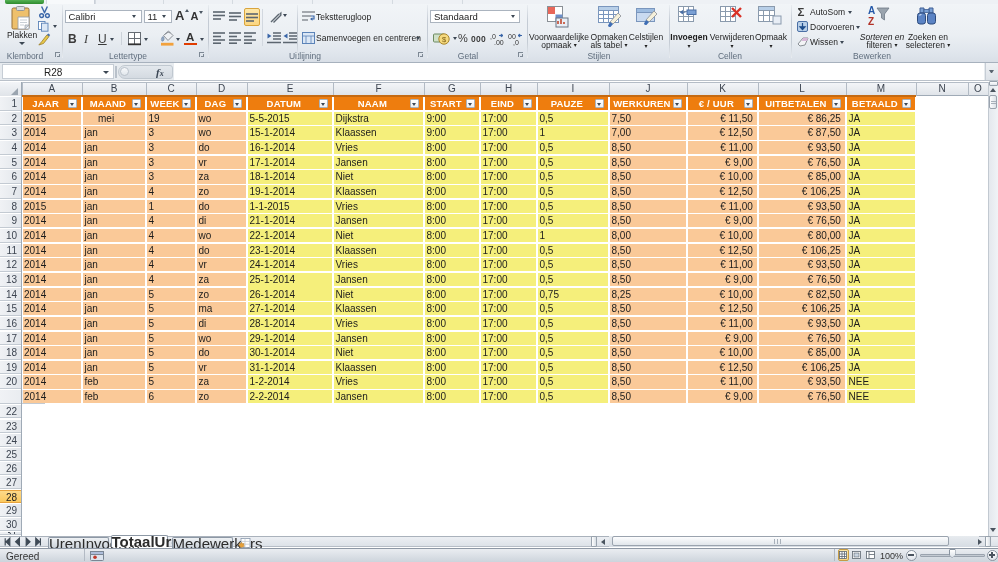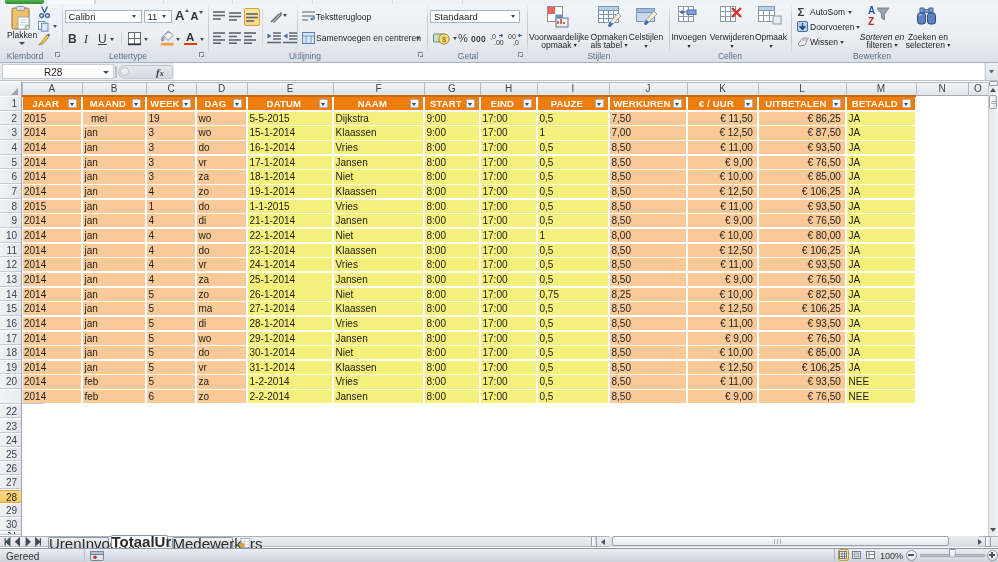--- a/index.html
+++ b/index.html
@@ -215,21 +215,21 @@
 <path d="M10 14 L13 16 L10.5 19 Q8.5 19.5 8 17.5 Z" fill="#3f6eb5"></path>
 </svg>
 <div class="btc" style="left:615px;top:31.5px;width:62px;">Celstijlen</div>
 <div class="btc" style="left:615px;top:39.8px;width:62px;"><span style="font-size:6px;">▾</span></div>
 <svg style="left:678px;top:6px;" width="22" height="21" viewBox="0 0 22 21">
 <rect x="0.5" y="0.5" width="15" height="15" fill="#fff" stroke="#8a9aad"></rect>
 <path d="M0.5 5.5h15M0.5 10.5h15M5.5 0.5v15M10.5 0.5v15" stroke="#8a9aad"></path>
 <rect x="9" y="4" width="9" height="4.5" fill="#7aa0d4" stroke="#4a6fa5"></rect>
 <path d="M7.5 6.2h-5M2.5 6.2l2-1.6v3.2z" stroke="#4a6fa5" fill="#4a6fa5" stroke-width="1"></path>
 </svg>
-<div class="btc" style="left:658px;top:31.5px;width:62px;">Invoegen</div>
+<div class="btc" style="left:658px;top:31.5px;width:62px;font-weight:bold;">Invoegen</div>
 <div class="btc" style="left:658px;top:39.8px;width:62px;"><span style="font-size:6px;">▾</span></div>
 <svg style="left:720px;top:6px;" width="24" height="21" viewBox="0 0 24 21">
 <rect x="0.5" y="0.5" width="15" height="15" fill="#fff" stroke="#8a9aad"></rect>
 <path d="M0.5 5.5h15M0.5 10.5h15M5.5 0.5v15M10.5 0.5v15" stroke="#8a9aad"></path>
 <path d="M12 2 L21 11 M21 2 L12 11" stroke="#d93025" stroke-width="2.4"></path>
 </svg>
 <div class="btc" style="left:700px;top:31.5px;width:64px;">Verwijderen</div>
 <div class="btc" style="left:700px;top:39.8px;width:64px;"><span style="font-size:6px;">▾</span></div>
 <svg style="left:758px;top:6px;" width="23" height="21" viewBox="0 0 23 21">
 <rect x="0.5" y="0.5" width="16" height="15" fill="#fff" stroke="#8a9aad"></rect>
@@ -368,21 +368,21 @@
 <div class="fb" style="left:594.8px;top:98.8px;"></div>
 <div class="hc" style="left:610.0px;top:97.0px;width:75.8px;height:13.3px;line-height:13.3px;padding-right:12px;">WERKUREN</div>
 <div class="fb" style="left:672.8px;top:98.8px;"></div>
 <div class="hc" style="left:688.0px;top:97.0px;width:68.8px;height:13.3px;line-height:13.3px;padding-right:12px;">€ / UUR</div>
 <div class="fb" style="left:743.8px;top:98.8px;"></div>
 <div class="hc" style="left:759.0px;top:97.0px;width:85.8px;height:13.3px;line-height:13.3px;padding-right:12px;">UITBETALEN</div>
 <div class="fb" style="left:831.8px;top:98.8px;"></div>
 <div class="hc" style="left:847.0px;top:97.0px;width:67.8px;height:13.3px;line-height:13.3px;padding-right:12px;">BETAALD</div>
 <div class="fb" style="left:901.8px;top:98.8px;"></div>
 <div class="dc" style="left:22.5px;top:111.7px;width:58.3px;height:13.3px;line-height:13.3px;background:#fac998;text-align:left;padding-left:1.5px;">2015</div>
-<div class="dc" style="left:83.0px;top:111.7px;width:61.8px;height:13.3px;line-height:13.3px;background:#fac998;text-align:left;padding-left:8px;">mei</div>
+<div class="dc" style="left:83.0px;top:111.7px;width:61.8px;height:13.3px;line-height:13.3px;background:#fac998;text-align:left;padding-left:15px;">mei</div>
 <div class="dc" style="left:147.0px;top:111.7px;width:47.8px;height:13.3px;line-height:13.3px;background:#fac998;text-align:left;padding-left:1.5px;">19</div>
 <div class="dc" style="left:197.0px;top:111.7px;width:48.8px;height:13.3px;line-height:13.3px;background:#fac998;text-align:left;padding-left:1.5px;">wo</div>
 <div class="dc" style="left:248.0px;top:111.7px;width:83.8px;height:13.3px;line-height:13.3px;background:#f5ef7b;text-align:left;padding-left:1.5px;">5-5-2015</div>
 <div class="dc" style="left:334.0px;top:111.7px;width:88.8px;height:13.3px;line-height:13.3px;background:#f5ef7b;text-align:left;padding-left:1.5px;">Dijkstra</div>
 <div class="dc" style="left:425.0px;top:111.7px;width:53.8px;height:13.3px;line-height:13.3px;background:#f5ef7b;text-align:left;padding-left:1.5px;">9:00</div>
 <div class="dc" style="left:481.0px;top:111.7px;width:54.8px;height:13.3px;line-height:13.3px;background:#f5ef7b;text-align:left;padding-left:1.5px;">17:00</div>
 <div class="dc" style="left:538.0px;top:111.7px;width:69.8px;height:13.3px;line-height:13.3px;background:#f5ef7b;text-align:left;padding-left:1.5px;">0,5</div>
 <div class="dc" style="left:610.0px;top:111.7px;width:75.8px;height:13.3px;line-height:13.3px;background:#fac998;text-align:left;padding-left:1.5px;">7,50</div>
 <div class="dc" style="left:688.0px;top:111.7px;width:68.8px;height:13.3px;line-height:13.3px;background:#fac998;text-align:right;padding-right:4px;">€ 11,50</div>
 <div class="dc" style="left:759.0px;top:111.7px;width:85.8px;height:13.3px;line-height:13.3px;background:#fac998;text-align:right;padding-right:4px;">€ 86,25</div>

